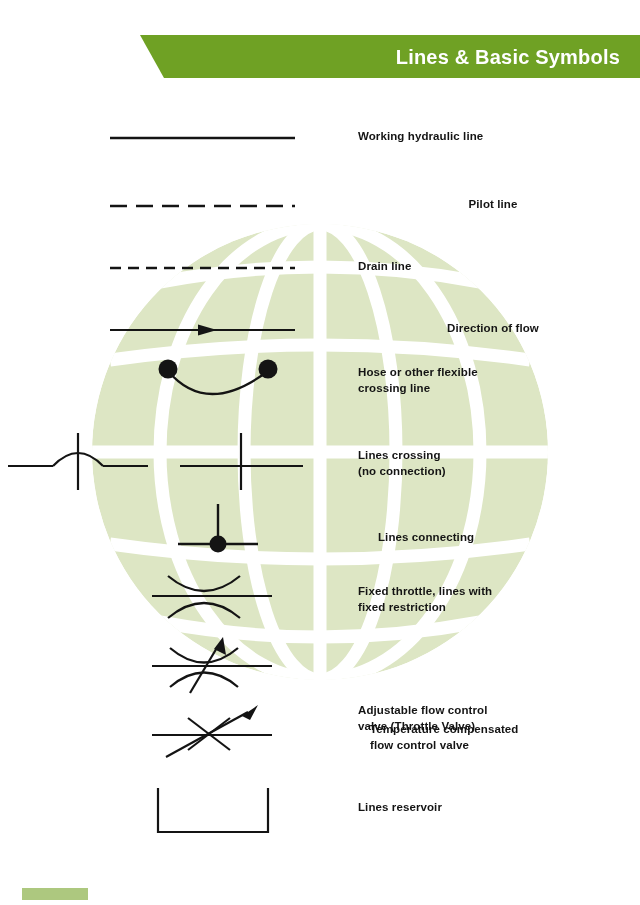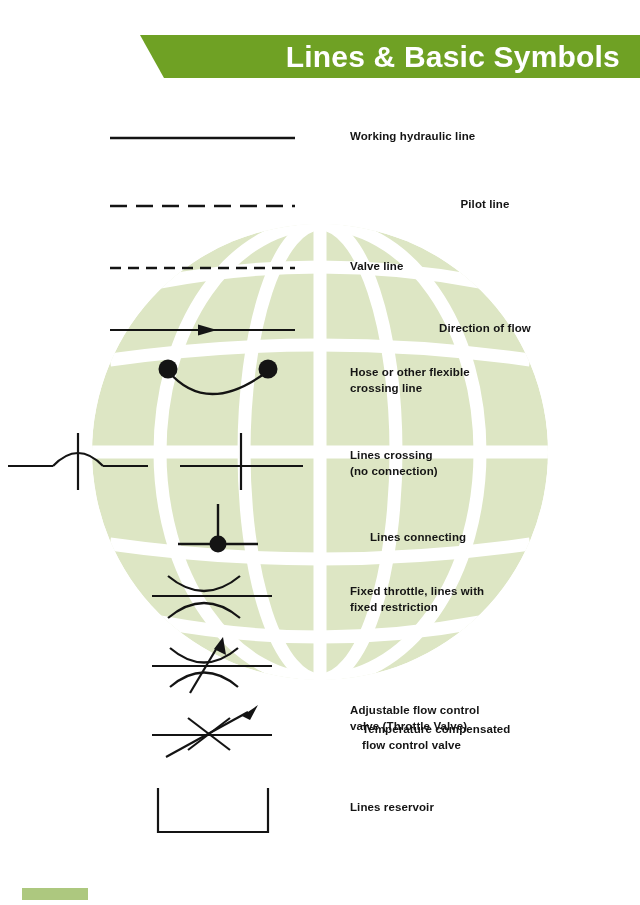--- a/index.html
+++ b/index.html
@@ -38,41 +38,41 @@
   }
   #header-title {
     position: absolute;
     left: 180px;
     top: 36px;
     width: 440px;
     height: 42px;
     line-height: 42px;
     text-align: right;
     color: #ffffff;
-    font-size: 30px;
+    font-size: 20px;
     font-weight: bold;
     letter-spacing: 0.2px;
     white-space: nowrap;
   }
 
   
   .row {
     position: absolute;
     left: 0;
     width: 640px;
   }
   .sym {
     position: absolute;
     left: 90px;
     top: 0;
     width: 250px;
   }
   .label {
     position: absolute;
-    left: 350px;
+    left: 358px;
     top: 0;
     width: 270px;
     color: #141414;
     font-size: 11.5px;
     font-weight: bold;
     line-height: 15.5px;
     letter-spacing: 0.1px;
   }
 
   
@@ -131,21 +131,21 @@
     <svg class="sym" height="30" width="250">
       <line x1="20" y1="12" x2="205" y2="12" stroke="#141414" stroke-width="2.6" stroke-dasharray="17 9"></line>
     </svg>
     <div class="label" style="top:3px;text-align:center;">Pilot line</div>
   </div>
 
   <div class="row" style="top:256px;">
     <svg class="sym" height="30" width="250">
       <line x1="20" y1="12" x2="205" y2="12" stroke="#141414" stroke-width="2.6" stroke-dasharray="11 7"></line>
     </svg>
-    <div class="label" style="top:3px;">Valve line</div>
+    <div class="label" style="top:3px;">Drain line</div>
   </div>
 
   <div class="row" style="top:318px;">
     <svg class="sym" height="30" width="250">
       <line x1="20" y1="12" x2="205" y2="12" stroke="#141414" stroke-width="1.8"></line>
       <polygon points="108,6.5 127,12 108,17.5" fill="#141414"></polygon>
     </svg>
     <div class="label" style="top:3px;text-align:center;">Direction of flow</div>
   </div>
 

